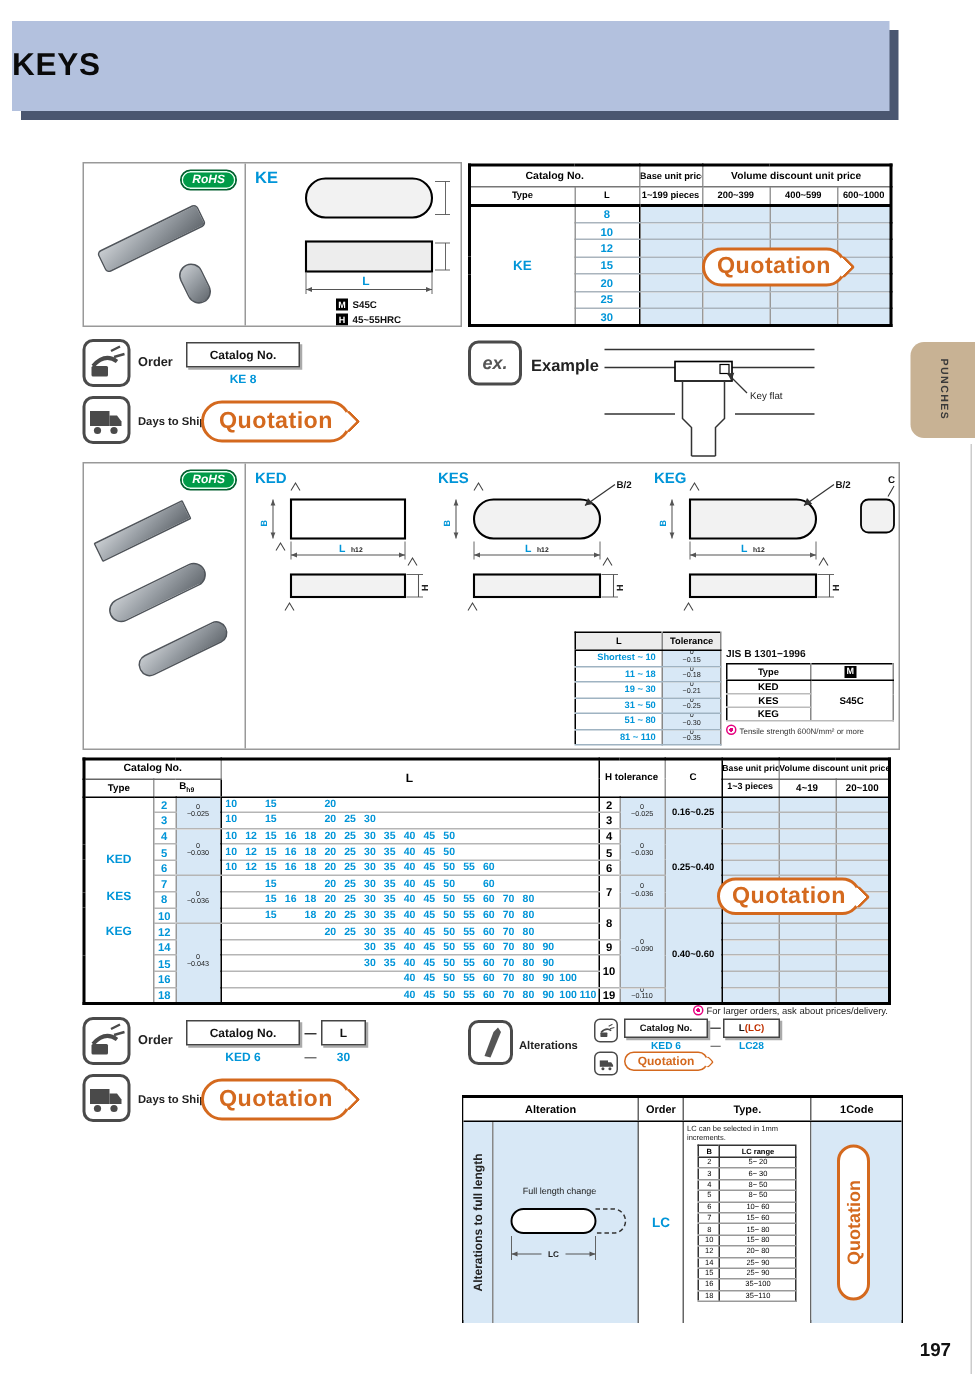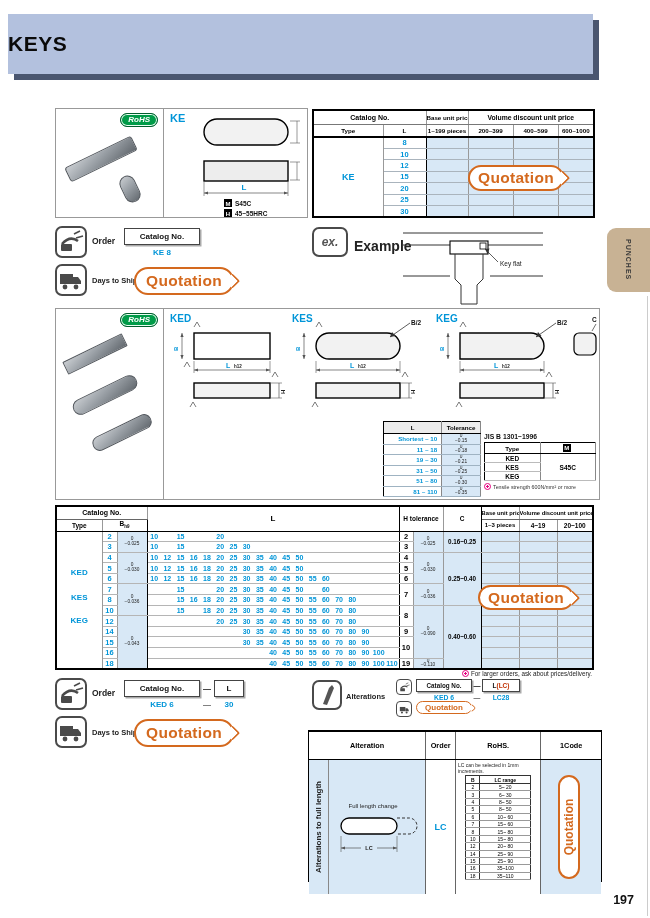--- a/index.html
+++ b/index.html
@@ -82,21 +82,21 @@
   .lgrid span{text-align:center;font-weight:bold;color:#0095d8;font-size:7px}
   .c-hnum{font-weight:bold;font-size:7.5px;text-align:center;border-right:1px solid #999}
   .c-htol{background:#d8e8f6;border-right:1px solid #999}
   .c-c{background:#d8e8f6;border-right:1.5px solid #000;font-size:6.3px;font-weight:bold;text-align:center}
   .pcell{background:#d8e8f6;border-right:1px solid #999}
   sub.hdr{font-size:4.5px}
   .tbl-note{position:absolute;left:300px;top:670px;width:292px;text-align:right;font-size:6.3px;color:#222}
 
   
   .alt-table{position:absolute;left:308px;top:730px;width:294px;height:152px;border-top:2px solid #000;border-bottom:2px solid #000;border-left:1px solid #000;border-right:1px solid #000}
-  .alt-head{display:flex;height:28px;border-bottom:1.5px solid #000;background:#fff}
+  .alt-head{display:flex;height:16px;border-bottom:1.5px solid #000;background:#fff}
   .alt-head div{display:flex;align-items:center;justify-content:center;font-size:7.3px;font-weight:bold;border-right:1px solid #666}
   .alt-body{position:relative;display:flex;height:134px}
   .alt-c1{width:118px;background:#d8e8f6;border-right:1px solid #666;position:relative}
   .alt-c2{width:30px;background:#fff;border-right:1px solid #666;display:flex;align-items:center;justify-content:center}
   .alt-c3{width:86px;background:#fff;border-right:1px solid #666;position:relative}
   .alt-c4{width:60px;background:#d8e8f6;position:relative}
   .alt-side{position:absolute;left:0;top:0;bottom:0;width:20px;border-right:1px solid #888;display:flex;align-items:center;justify-content:center}
   .alt-side span{writing-mode:vertical-rl;transform:rotate(180deg);font-size:8px;font-weight:bold;color:#222}
   .spec-note{font-size:5px;color:#222;padding:2px 1px 0 2px}
   .spec-table{margin:1px auto 0;width:66px;border:1px solid #333;font-size:5px}
@@ -230,21 +230,21 @@
 </div>
 <span class="lbl" style="left:92px;top:236px;font-size:8.5px">Order</span>
 <div class="abs" style="left:124px;top:228px">
   <div class="cat-box" style="width:76px;height:17px;font-size:8px">Catalog No.</div>
   <div style="width:76px;text-align:center;margin-top:3px;font-size:8px;font-weight:bold" class="blue">KE 8</div>
 </div>
 
 <div class="icon-box" style="left:312px;top:227px;width:36px;height:30px">
   <span style="font-size:12px;font-weight:bold;font-style:italic;color:#555">ex.</span>
 </div>
-<span class="lbl" style="left:354px;top:238px;font-size:14px">Example</span>
+<span class="lbl" style="left:354px;top:238px;font-size:11px">Example</span>
 <svg class="abs" style="left:398px;top:224px" width="150" height="82" viewBox="0 0 150 82">
   <line x1="5" y1="9" x2="145" y2="9" stroke="#333" stroke-width="1"></line>
   <line x1="5" y1="21" x2="145" y2="21" stroke="#333" stroke-width="1"></line>
   <rect x="52" y="17" width="38" height="13" fill="#fff" stroke="#000" stroke-width="1.1"></rect>
   <rect x="82" y="19" width="6" height="6" fill="none" stroke="#000" stroke-width=".8"></rect>
   <line x1="100" y1="38" x2="87" y2="25" stroke="#333" stroke-width=".8"></line>
   <path d="M87,25 l2.5,5 l2,-5.5 z" fill="#333"></path>
   <text x="102" y="42" font-size="6.5" fill="#222">Key flat</text>
   <line x1="5" y1="52" x2="52" y2="52" stroke="#333" stroke-width="1"></line>
   <line x1="92" y1="52" x2="145" y2="52" stroke="#333" stroke-width="1"></line>
@@ -1001,21 +1001,21 @@
       <circle cx="7" cy="20" r="2.4" fill="#4a4a4a"></circle>
       <circle cx="18" cy="20" r="2.4" fill="#4a4a4a"></circle>
     </svg>
 </div>
 <div class="stamp small" style="left:416px;top:701px;width:56px;height:13px">Quotation</div>
 
 <div class="alt-table">
   <div class="alt-head">
     <div style="width:118px">Alteration</div>
     <div style="width:30px">Order</div>
-    <div style="width:86px">RoHS.</div>
+    <div style="width:86px">Type.</div>
     <div style="width:60px;border-right:none">1Code</div>
   </div>
   <div class="alt-body">
     <div class="alt-c1">
       <div class="alt-side">
           <span>Alterations to full length</span>
         </div>
       <svg class="abs" style="left:20px;top:0" width="98" height="134" viewBox="0 0 98 134">
         <text x="44" y="48" font-size="6" fill="#222" text-anchor="middle">Full length change</text>
         <rect x="12" y="58" width="56" height="16" rx="8" fill="#fff" stroke="#000" stroke-width="1.3"></rect>

